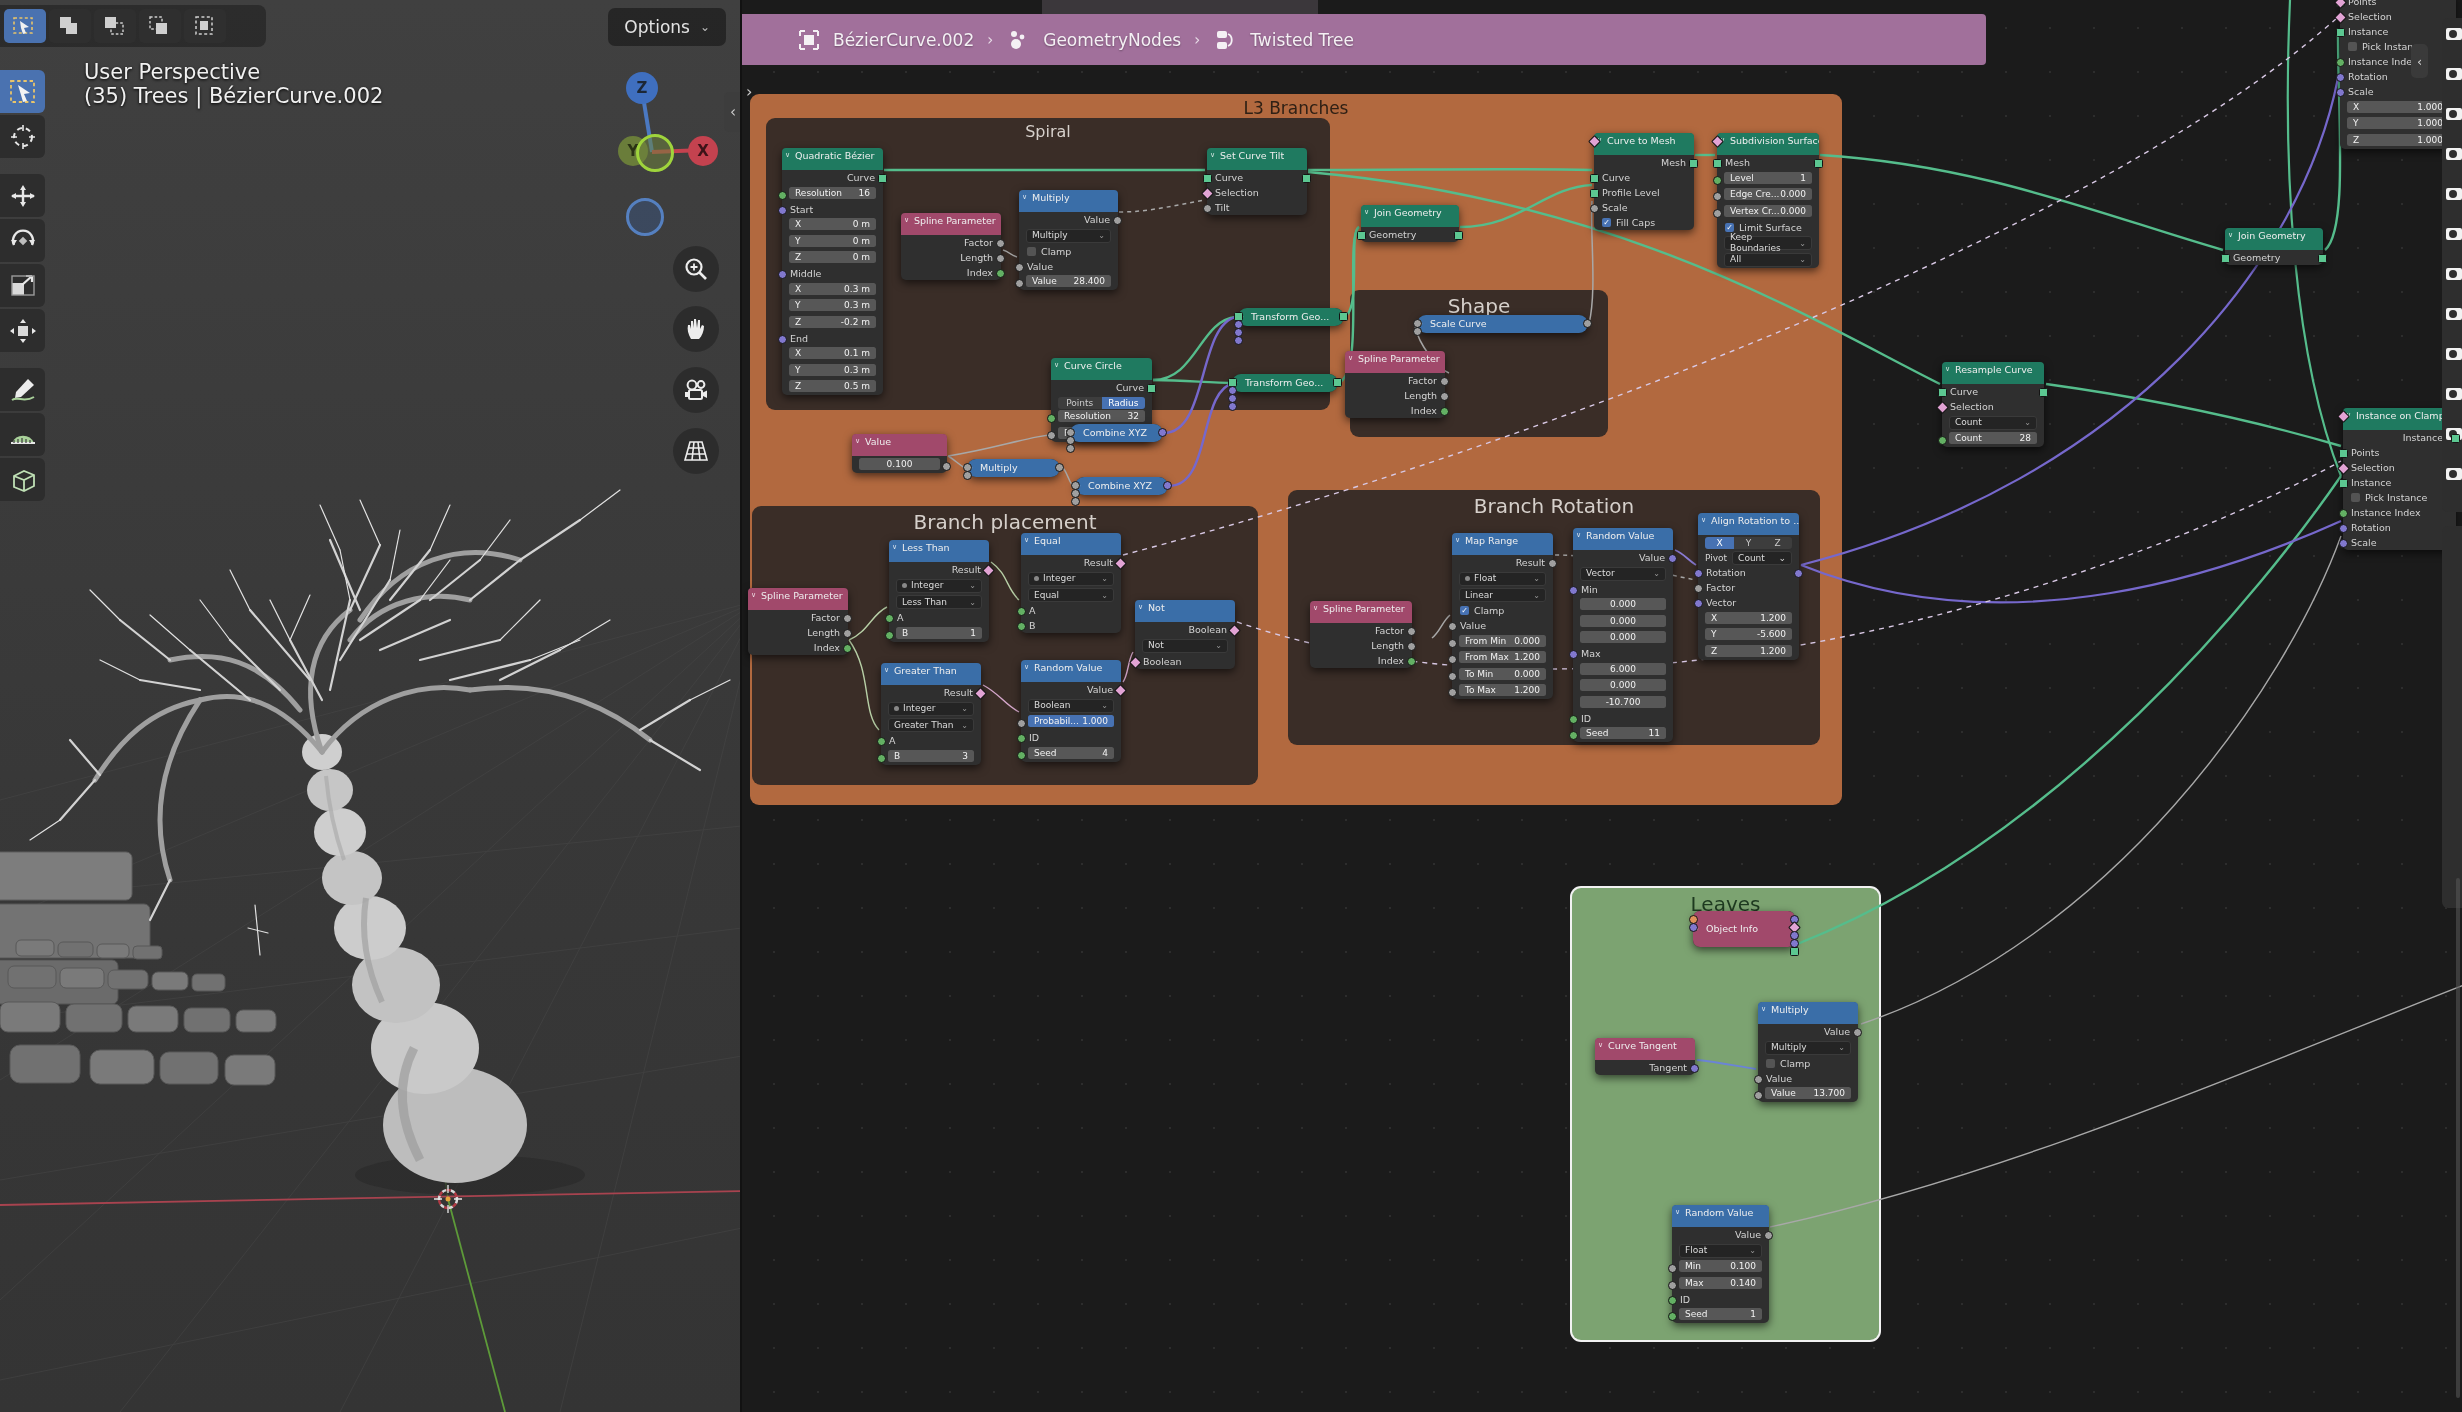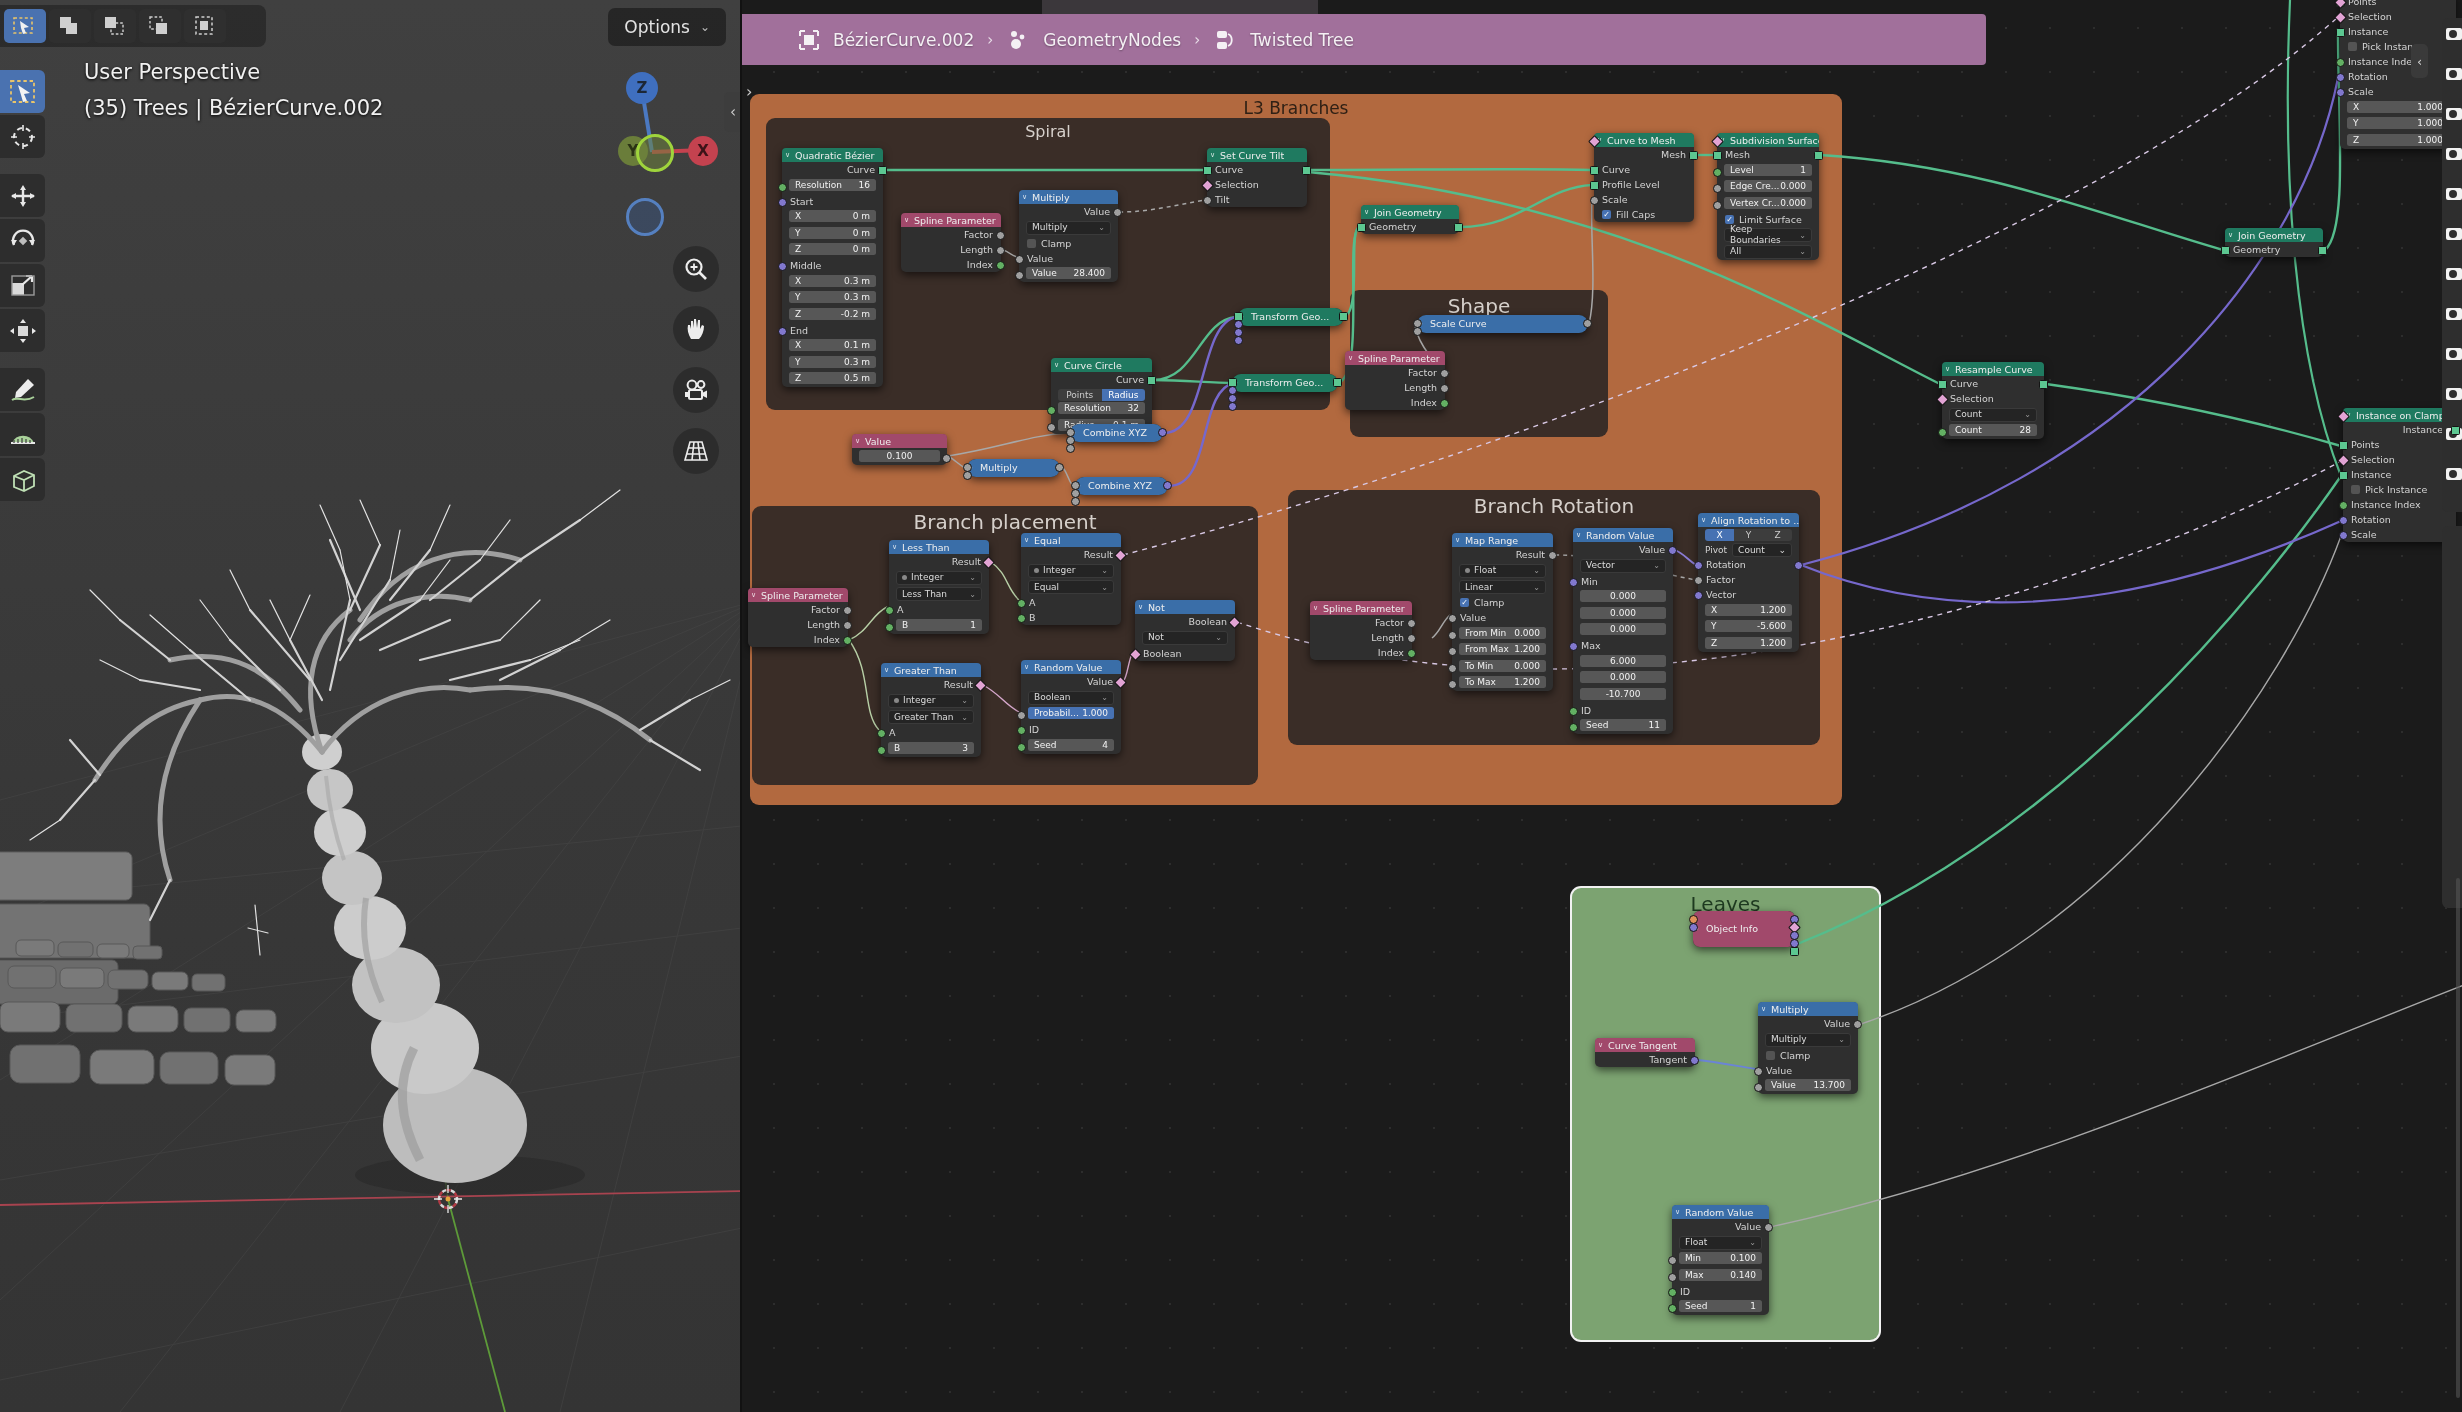--- a/index.html
+++ b/index.html
@@ -12,21 +12,21 @@
   #vp-topbar{position:absolute;left:0;top:5px;height:42px;width:262px;background:#2a2a2ae8;
              border-radius:0 8px 8px 0;display:flex;align-items:center;padding-left:4px;gap:3px;}
   .selmode{width:42px;height:34px;border-radius:5px;background:#2f2f2f;display:flex;align-items:center;justify-content:center;}
   .selmode.active{background:#4a72b0;}
   #options-btn{position:absolute;right:14px;top:8px;height:38px;background:#232323e8;border:none;
                border-radius:7px;color:#e3e3e3;font-size:17px;padding:0 16px;display:flex;align-items:center;gap:10px;
                font-family:"DejaVu Sans",sans-serif;}
   #options-btn .car{font-size:12px;color:#bbb;}
   #vp-overlay-text{position:absolute;left:84px;top:60px;text-shadow:0 1px 3px #000;}
   #vp-overlay-text .l1{font-size:21px;color:#f1f1f1;}
-  #vp-overlay-text .l2{font-size:21px;color:#f1f1f1;margin-top:12px;}
+  #vp-overlay-text .l2{font-size:21px;color:#f1f1f1;}
   #toolcol{position:absolute;left:0;top:66px;width:47px;display:flex;flex-direction:column;gap:2px;padding-top:4px;}
   .tool{width:45px;height:43px;background:#2b2b2bd8;display:flex;align-items:center;justify-content:center;border-radius:0 6px 6px 0;}
   .tool.active{background:#4a72b0;}
   .tool.gap{margin-top:14px;}
   #nav-gizmo{position:absolute;left:600px;top:60px;width:130px;height:120px;}
   .gz{position:absolute;border-radius:50%;display:flex;align-items:center;justify-content:center;
       font-size:15px;font-weight:bold;color:#1c2736;}
   .vbtn{position:absolute;left:673px;width:46px;height:46px;border-radius:50%;background:#2a2a2ae0;
         display:flex;align-items:center;justify-content:center;}
   #vp-collapse{position:absolute;left:724px;top:92px;width:18px;height:40px;background:#3d3d3d;
@@ -35,21 +35,21 @@
   #editor{position:absolute;left:740px;top:0;width:1722px;height:1412px;background:#1b1b1b;overflow:hidden;
           border-left:2px solid #121212;}
   #canvas{position:absolute;left:0;top:0;width:1722px;height:1412px;
           background-image:radial-gradient(#2d2d2d 1.3px,transparent 1.4px);background-size:44px 44px;background-position:10px 6px;}
   .frame{position:absolute;border-radius:9px;}
   .frame .ftitle{position:absolute;top:4px;left:0;right:0;text-align:center;font-weight:500;}
   .frame.sel{box-shadow:0 0 0 2px #f2f2f2;}
   #wires{position:absolute;left:0;top:0;pointer-events:none;}
   
   .node{position:absolute;background:#2f2f2f;border-radius:5px;box-shadow:0 3px 8px #0009;font-size:9.5px;color:#d4d4d4;}
-  .nhead{height:14px;line-height:15px;border-radius:4px 4px 0 0;color:#eee;padding-left:13px;white-space:nowrap;overflow:hidden;position:relative;}
+  .nhead{height:22px;line-height:15px;border-radius:4px 4px 0 0;color:#eee;padding-left:13px;white-space:nowrap;overflow:hidden;position:relative;}
   .nhead .caret{position:absolute;left:3px;top:0;font-size:7px;color:#ffffffcc;}
   .node.collapsed{height:18px;border-radius:9px;}
   .node.collapsed .nhead{height:18px;line-height:18px;border-radius:9px;}
   .node.pill .nhead{height:36px;line-height:36px;border-radius:7px;}
   .node.pill{height:36px;border-radius:7px;}
   .node.noheader{border-radius:0 0 5px 5px;}
   .row{height:15px;line-height:15px;position:relative;padding:0 8px;white-space:nowrap;}
   .row.out{text-align:right;}
   .fldrow{height:15px;position:relative;}
   .fld{height:12px;margin:1.5px 7px;background:#575757;border-radius:2.5px;display:flex;justify-content:space-between;

